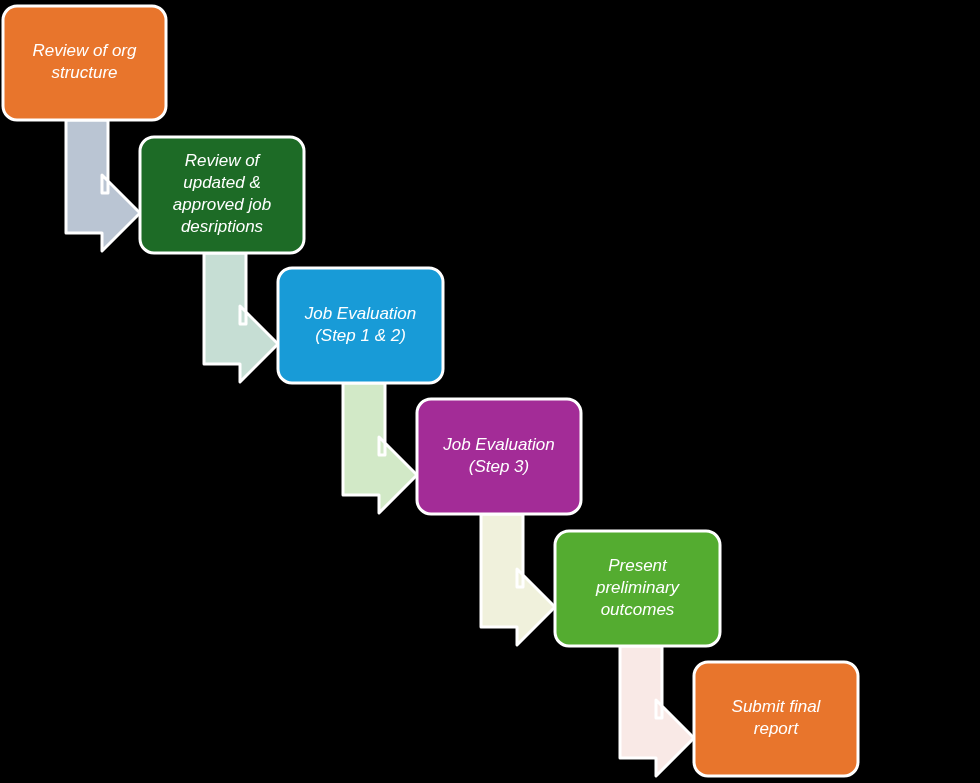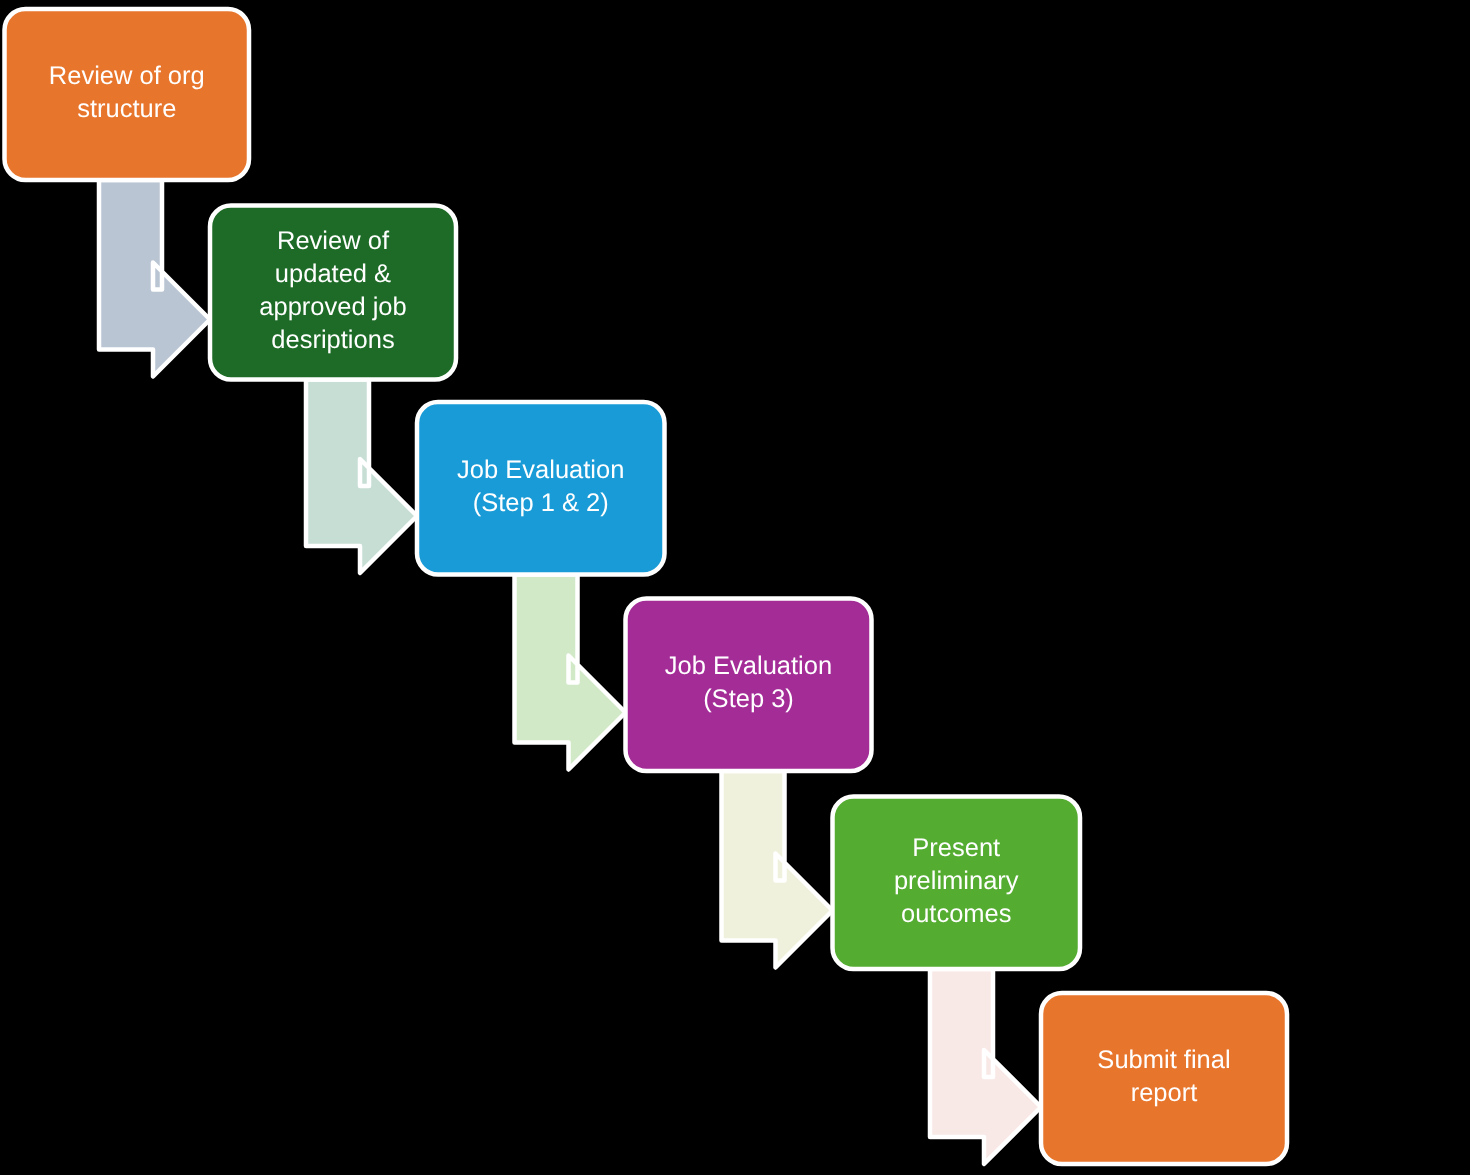--- a/index.html
+++ b/index.html
@@ -11,20 +11,21 @@
     width: 980px;
     height: 783px;
     overflow: hidden;
     font-family: "Liberation Sans", sans-serif;
   }
   #diagram-root {
     position: relative;
     width: 980px;
     height: 783px;
     background: #000000;
+    font-style: italic;
   }
   svg.flow-canvas {
     position: absolute;
     top: 0;
     left: 0;
     width: 980px;
     height: 783px;
     display: block;
   }
   .step-label {

